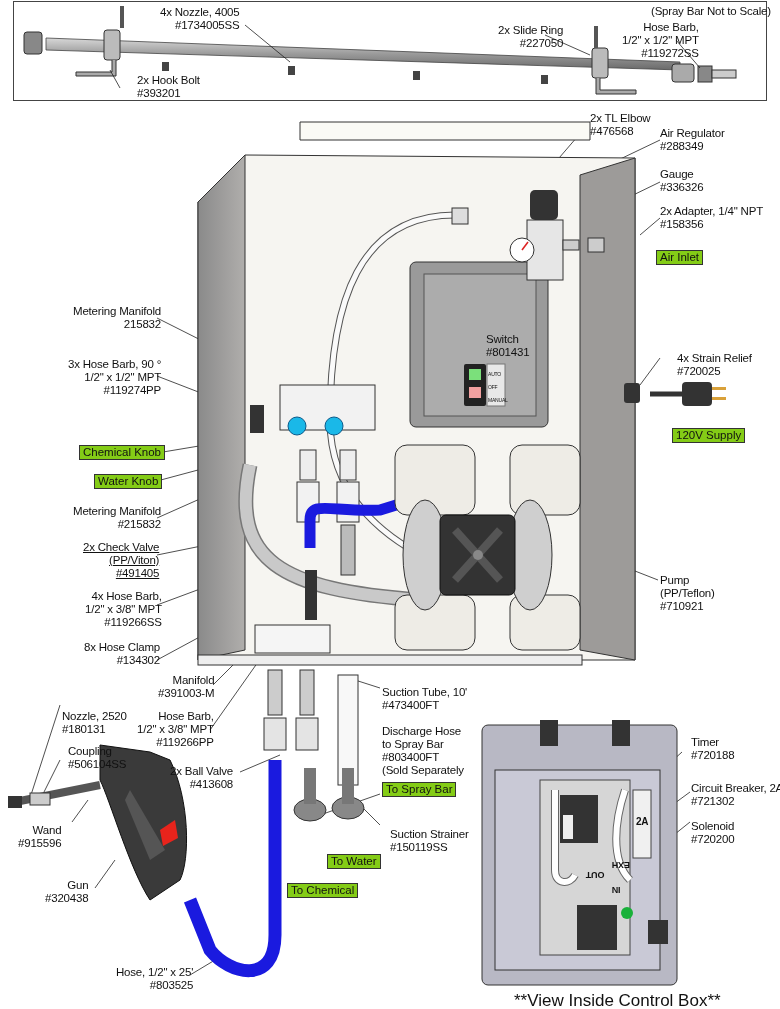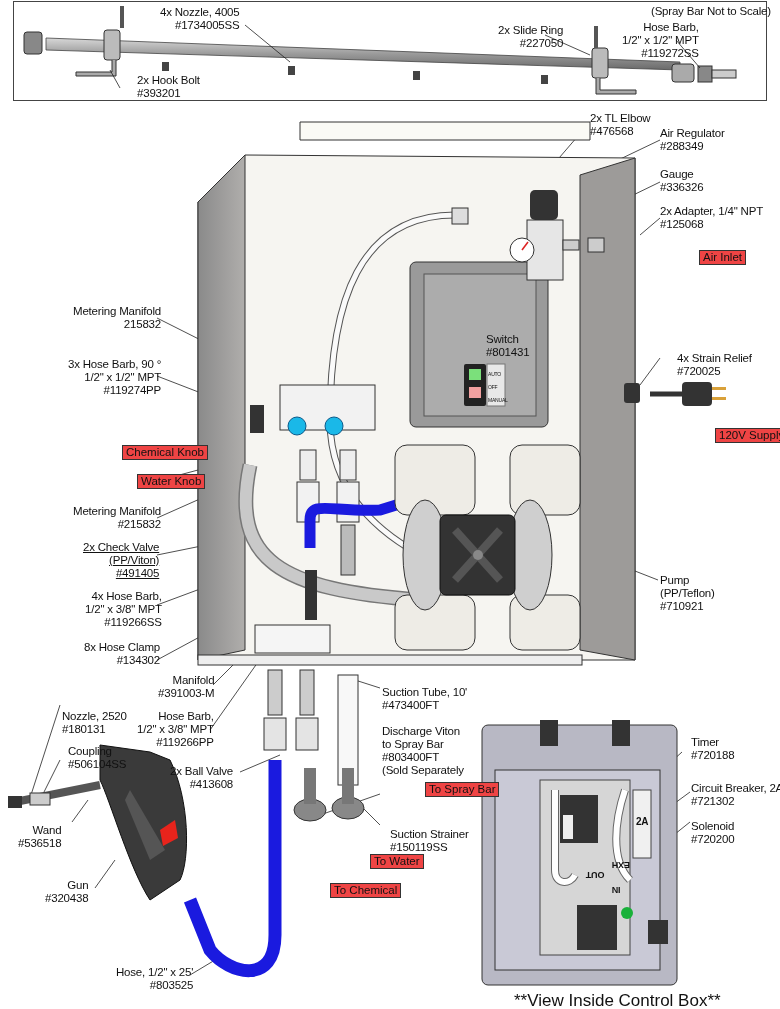--- a/index.html
+++ b/index.html
@@ -1,21 +1,21 @@
 <!DOCTYPE html>
 <html><head>
 <meta charset="utf-8">
 <style>
   html, body { margin:0; padding:0; background:#ffffff; }
   body { width:780px; height:1009px; position:relative; overflow:hidden;
          font-family:"Liberation Sans", sans-serif; color:#111; }
   .lbl { position:absolute; font-size:11.5px; line-height:13px; white-space:nowrap; letter-spacing:-0.2px; }
   .lbl span { display:block; }
   .r { text-align:right; }
-  .boxed { position:absolute; font-size:11.5px; line-height:13px; border:1px solid #333; padding:0 3px; background:#ef4444; white-space:nowrap;margin-left:43px; }
+  .boxed { position:absolute; font-size:11.5px; line-height:13px; border:1px solid #333; padding:0 3px; background:#84cc16; white-space:nowrap; }
   .spray-frame { position:absolute; left:13px; top:1px; width:752px; height:98px; border:1px solid #444; }
   svg.art { position:absolute; left:0; top:0; }
   .caption { position:absolute; font-size:17px; }
 </style>
 </head>
 <body>
 
 <div class="spray-frame"></div>
 
 <svg class="art" width="780" height="1009">
@@ -252,21 +252,21 @@
 <div class="lbl" style="left:62px;top:710px;">
   <span>Nozzle, 2520</span>
     <span>#180131</span>
 </div>
 <div class="lbl" style="left:60px;top:745px;margin-left:8px;">
   <span>Coupling</span>
     <span>#506104SS</span>
 </div>
 <div class="lbl r" style="left:18px;top:824px;">
   <span>Wand</span>
-    <span>#536518</span>
+    <span>#915596</span>
 </div>
 <div class="lbl r" style="left:45px;top:879px;">
   <span>Gun</span>
     <span>#320438</span>
 </div>
 <div class="lbl r" style="left:116px;top:966px;">
   <span>Hose, 1/2" x 25'</span>
     <span>#803525</span>
 </div>
 
@@ -277,21 +277,21 @@
 <div class="lbl" style="left:660px;top:127px;">
   <span>Air Regulator</span>
     <span>#288349</span>
 </div>
 <div class="lbl" style="left:660px;top:168px;">
   <span>Gauge</span>
     <span>#336326</span>
 </div>
 <div class="lbl" style="left:660px;top:205px;">
   <span>2x Adapter, 1/4" NPT</span>
-    <span>#125068</span>
+    <span>#158356</span>
 </div>
 <div class="boxed" style="left:656px;top:250px;">Air Inlet</div>
 <div class="lbl" style="left:486px;top:333px;">
   <span>Switch</span>
     <span>#801431</span>
 </div>
 <div class="lbl" style="left:677px;top:352px;">
   <span>4x Strain Relief</span>
     <span>#720025</span>
 </div>
@@ -299,21 +299,21 @@
 <div class="lbl" style="left:660px;top:574px;">
   <span>Pump</span>
     <span>(PP/Teflon)</span>
     <span>#710921</span>
 </div>
 <div class="lbl" style="left:382px;top:686px;">
   <span>Suction Tube, 10'</span>
     <span>#473400FT</span>
 </div>
 <div class="lbl" style="left:382px;top:725px;">
-  <span>Discharge Viton</span>
+  <span>Discharge Hose</span>
     <span>to Spray Bar</span>
     <span>#803400FT</span>
     <span>(Sold Separately</span>
 </div>
 <div class="boxed" style="left:382px;top:782px;">To Spray Bar</div>
 <div class="lbl" style="left:390px;top:828px;">
   <span>Suction Strainer</span>
     <span>#150119SS</span>
 </div>
 <div class="boxed" style="left:327px;top:854px;">To Water</div>

